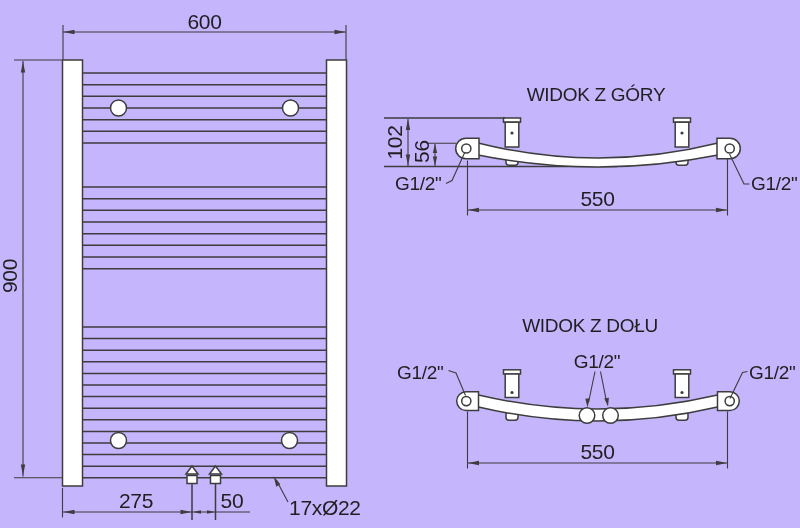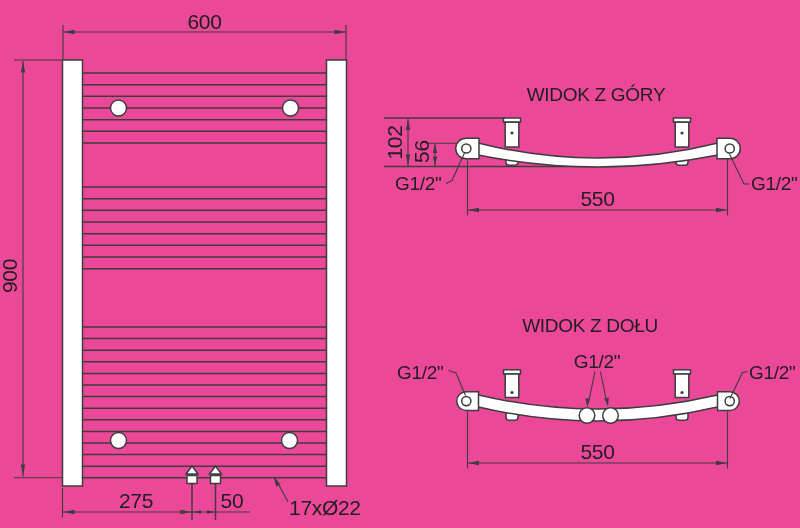--- a/index.html
+++ b/index.html
@@ -1,16 +1,16 @@
 <!DOCTYPE html>
 <html><head>
 <meta charset="utf-8">
 <style>
   html,body{margin:0;padding:0;background:#fff;}
-  .canvas{position:relative;width:800px;height:528px;background:#ec4899;overflow:hidden;
+  .canvas{position:relative;width:800px;height:528px;background:#c4b5fd;overflow:hidden;
           font-family:"Liberation Sans", sans-serif;}
   svg{display:block;}
   .ln{stroke:#3d3d3d;stroke-width:1.5;fill:none;}
   .lnw{stroke:#3d3d3d;stroke-width:1.5;fill:#ffffff;}
   .th{stroke:#3d3d3d;stroke-width:1.1;fill:none;}
   .ar{fill:#3d3d3d;stroke:none;}
   .dot{fill:#3d3d3d;stroke:none;}
   text{fill:#1f1f1f;font-family:"Liberation Sans", sans-serif;letter-spacing:-0.3px;}
   .dim{font-size:21px;}
   .ttl{font-size:19px;font-weight:500;}

